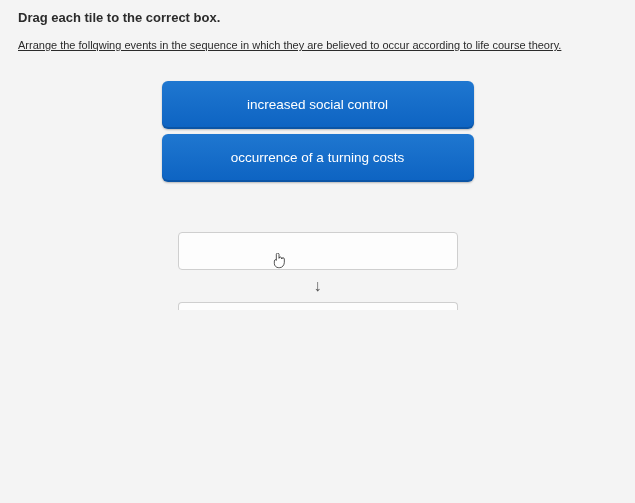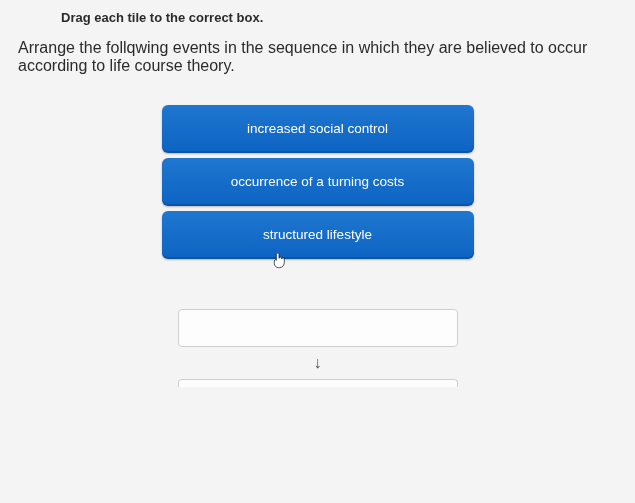--- a/index.html
+++ b/index.html
@@ -13,26 +13,26 @@
     overflow: hidden;
   }
   .page {
     padding: 10px 18px;
   }
   .instruction-1 {
     font-size: 13px;
     font-weight: bold;
     margin-bottom: 14px;
     color: #2b2b2b;
-    margin-left: 43px;
   }
   .instruction-2 {
-    font-size: 16px;
+    font-size: 11px;
     margin-bottom: 30px;
     color: #2b2b2b;
+    text-decoration: underline;
   }
   .tile-stack {
     width: 312px;
     margin: 0 auto 50px auto;
     display: flex;
     flex-direction: column;
     gap: 5px;
   }
   .tile {
     background: linear-gradient(180deg, #1f77d0 0%, #0d63c2 100%);
@@ -88,21 +88,20 @@
 
 <div class="page">
 
   <div class="instruction-1">Drag each tile to the correct box.</div>
 
   <div class="instruction-2">Arrange the follqwing events in the sequence in which they are believed to occur according to life course theory.</div>
 
   <div class="tile-stack">
     <div class="tile">increased social control</div>
     <div class="tile">occurrence of a turning costs</div>
-    <div class="tile">structured lifestyle</div>
   </div>
 
   <div class="drop-column">
     <div class="drop-box"></div>
     <div class="arrow">↓</div>
     <div class="drop-box" style="height:8px;border-bottom:none;border-bottom-left-radius:0;border-bottom-right-radius:0;"></div>
   </div>
 
 </div>
 

